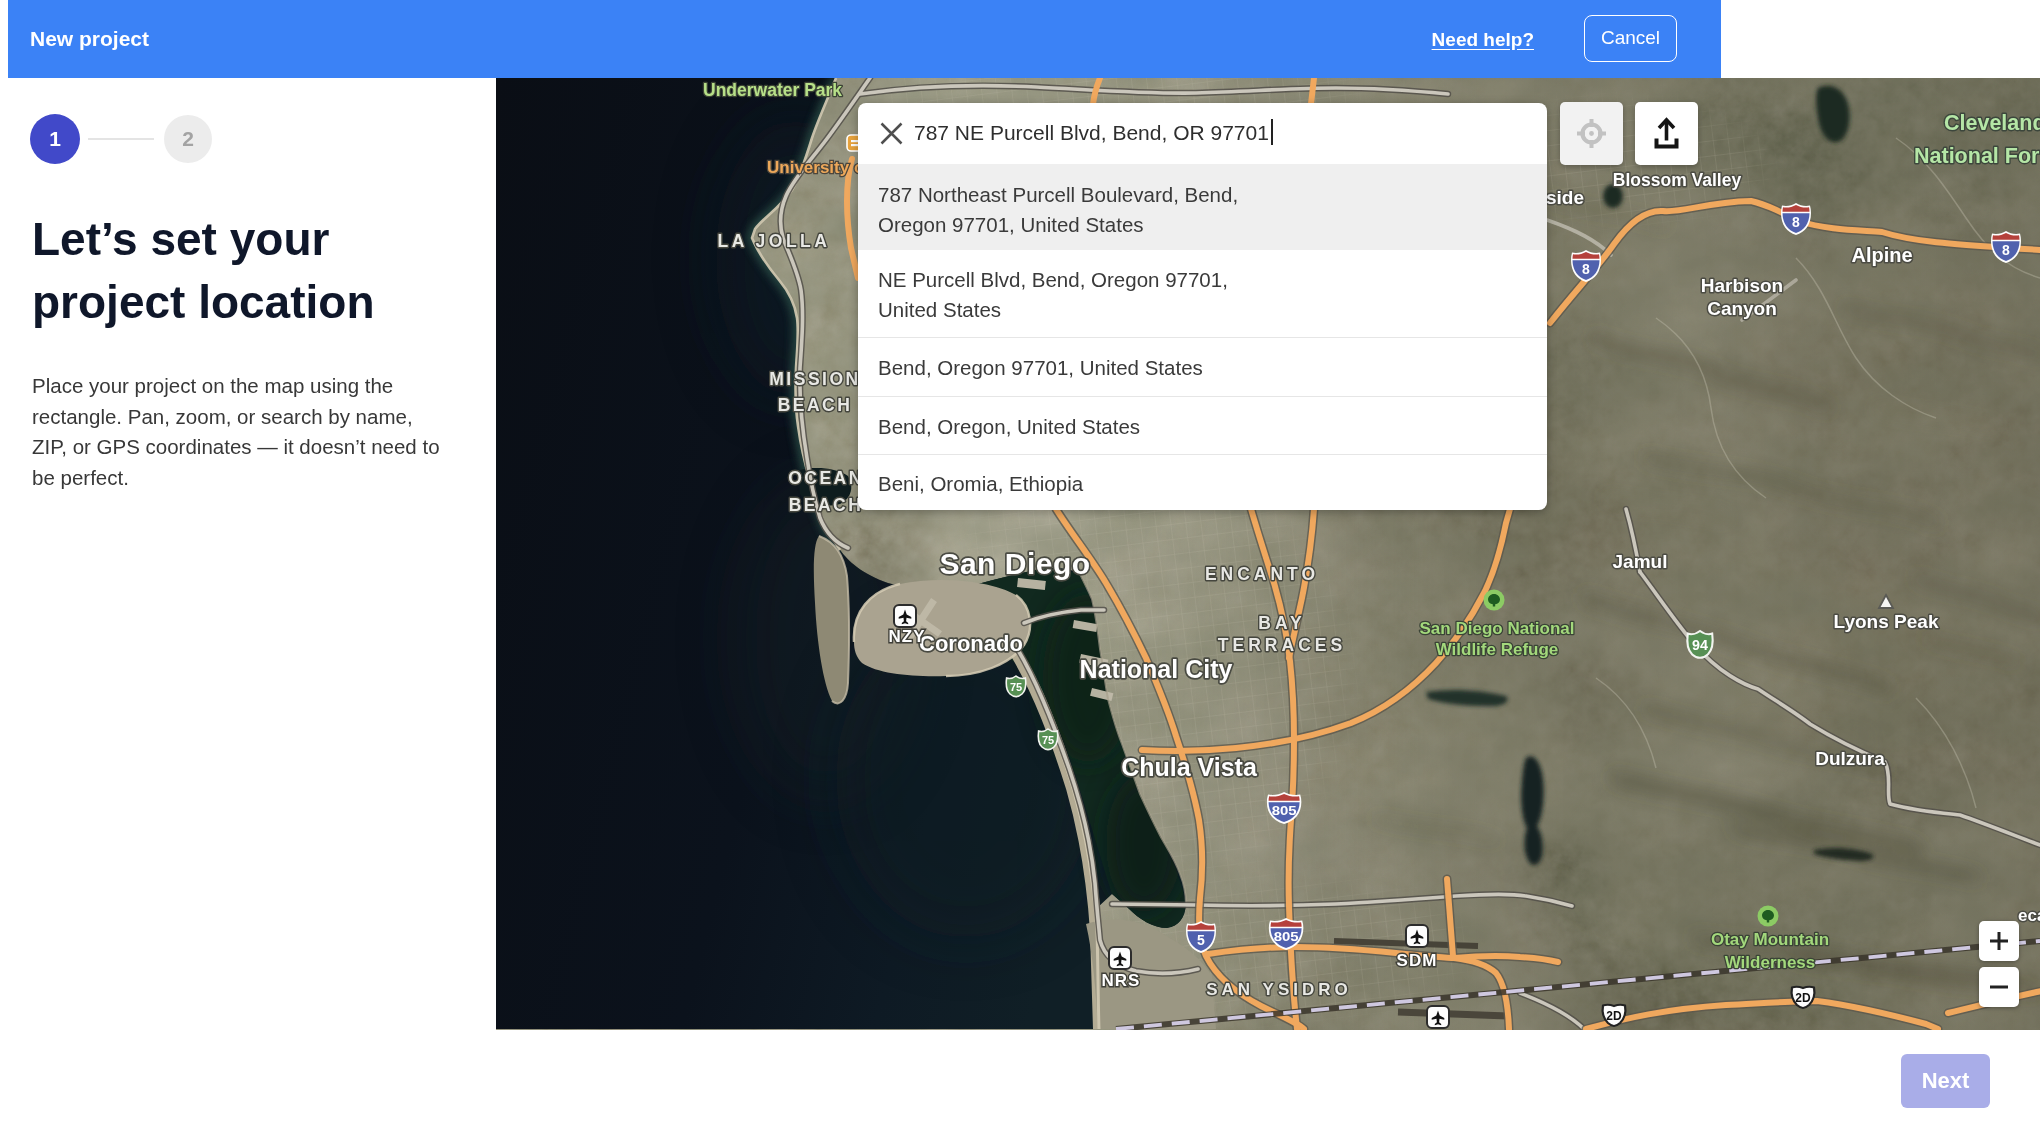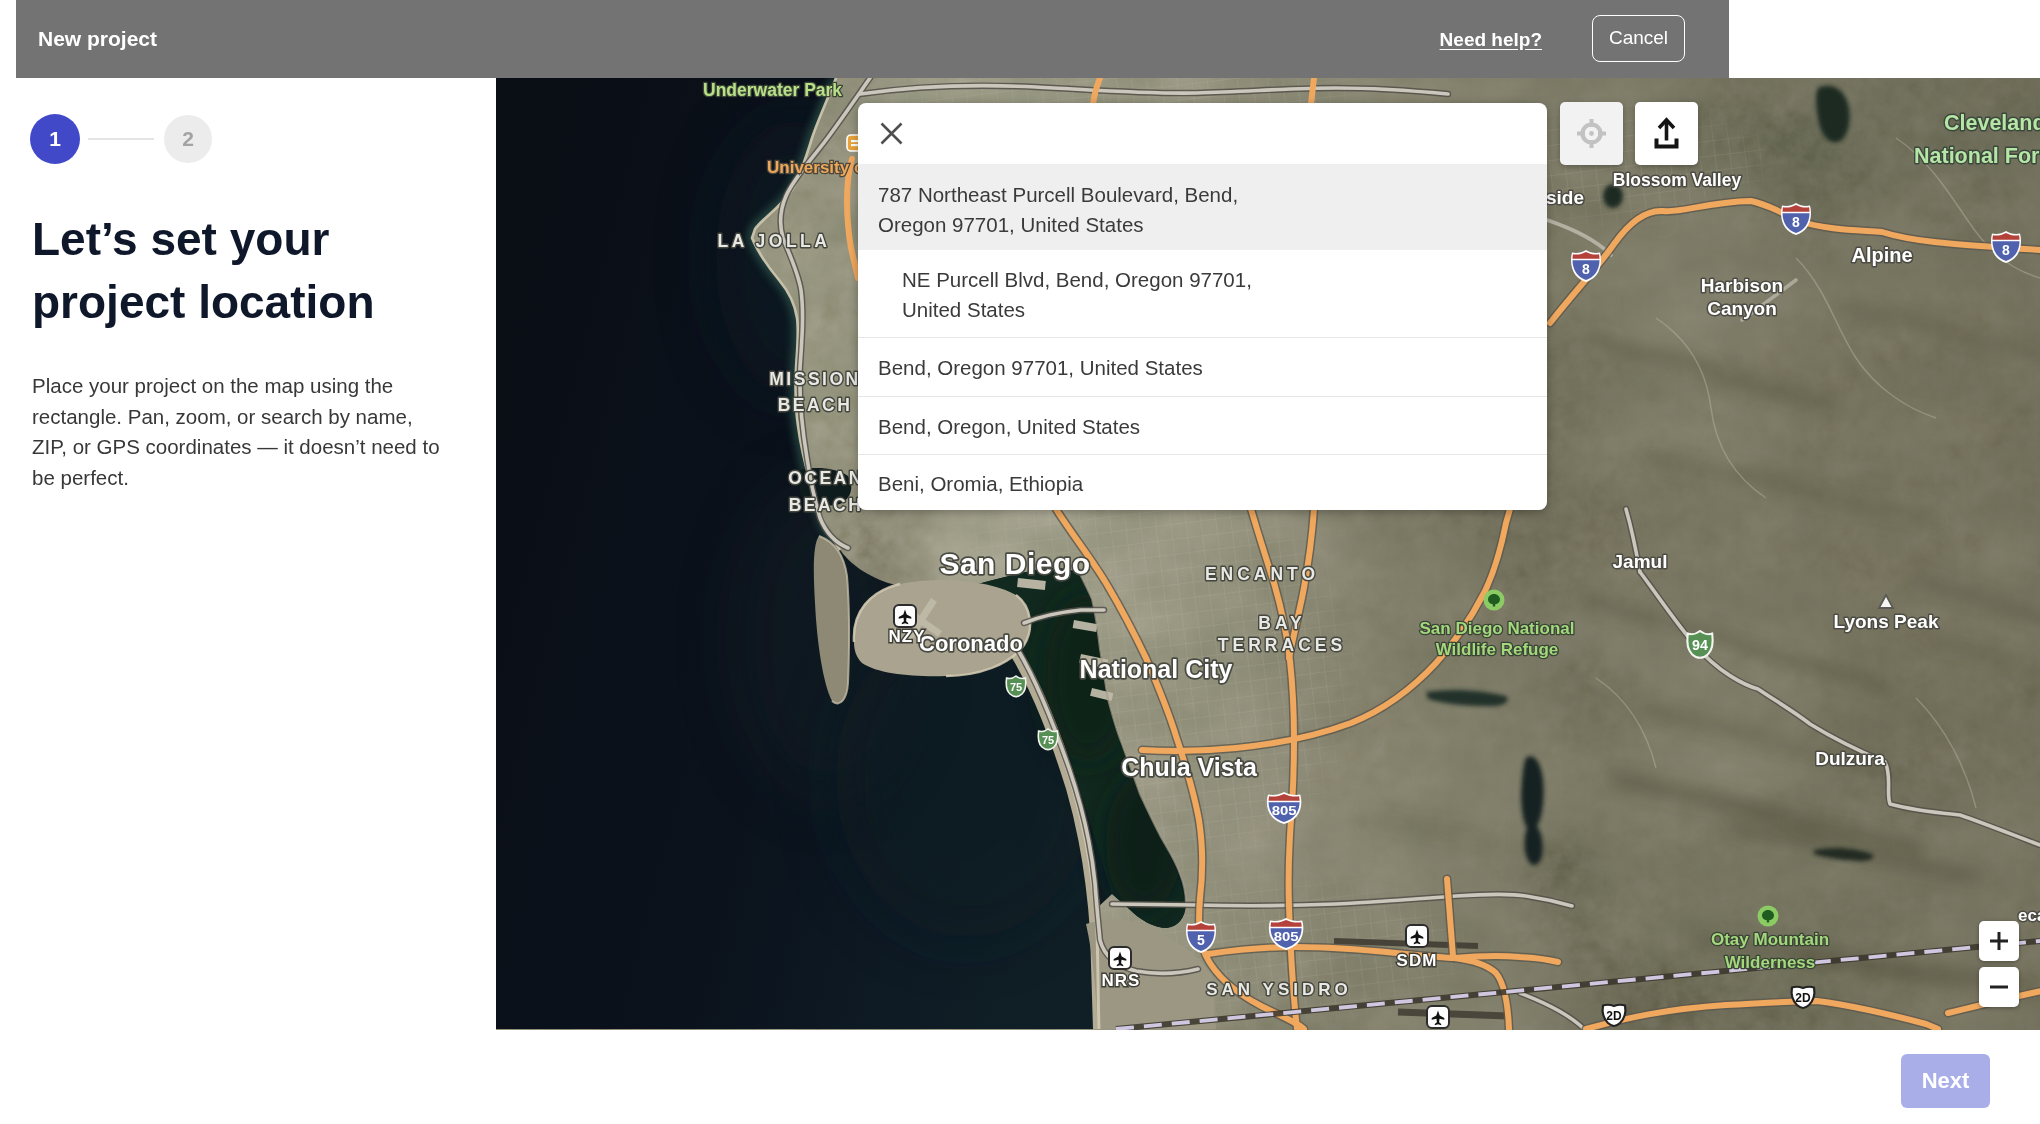--- a/index.html
+++ b/index.html
@@ -1,18 +1,18 @@
 <!DOCTYPE html>
 <html><head>
 <meta charset="utf-8">
 <style>
   * { margin:0; padding:0; box-sizing:border-box; }
   html,body { width:2040px; height:1124px; overflow:hidden; background:#fff;
     font-family:"Liberation Sans", sans-serif; }
-  .topbar { position:absolute; left:16px; top:0; width:1713px; height:78px; background:#737373; }
+  .topbar { position:absolute; left:8px; top:0; width:1713px; height:78px; background:#3b82f6; }
   .brand { position:absolute; left:22px; top:27px; color:#fff; font-size:21px; font-weight:700; }
   .needhelp { position:absolute; right:187px; top:29px; color:#fff; font-size:19px; font-weight:700; text-decoration:underline; text-underline-offset:3px; }
   .cancel { position:absolute; right:44px; top:15px; width:93px; height:47px; border:1.5px solid #fff;
     border-radius:8px; color:#fff; font-size:19px; text-align:center; line-height:44px; }
   .leftpanel { position:absolute; left:0; top:78px; width:496px; height:952px; background:#fff; }
   .step1 { position:absolute; left:30px; top:36px; width:50px; height:50px; border-radius:50%;
     background:#4149c9; color:#fff; font-size:21px; font-weight:700; text-align:center; line-height:50px; }
   .stepline { position:absolute; left:88px; top:60px; width:66px; height:2px; background:#e4e4e4; }
   .step2 { position:absolute; left:164px; top:37px; width:48px; height:48px; border-radius:50%;
     background:#ececec; color:#a3a3a3; font-size:21px; font-weight:700; text-align:center; line-height:48px; }
@@ -473,24 +473,25 @@
   </div>
 
   <div class="bottombar">
     <div class="nextbtn">Next</div>
   </div>
 
   <div class="search">
     <svg style="position:absolute;left:22px;top:19px" width="24" height="24" viewBox="0 0 24 24">
       <path d="M1.5 1.5 L21.5 21.5 M21.5 1.5 L1.5 21.5" stroke="#4f4f4f" stroke-width="2.5" fill="none"></path>
     </svg>
+    <div class="inputtext">787 NE Purcell Blvd, Bend, OR 97701<span class="cursor"></span></div>
     <div class="srow" style="top:61px; height:86px; background:#efefef;">
       <div style="padding:16px 13px 0 20px;">787 Northeast Purcell Boulevard, Bend,<br>Oregon 97701, United States</div>
     </div>
-    <div class="srow" style="top:147px; height:88px; border-bottom:1px solid #e6e6e6;padding-left:24px;">
+    <div class="srow" style="top:147px; height:88px; border-bottom:1px solid #e6e6e6;">
       <div style="padding:15px 0 0 20px;">NE Purcell Blvd, Bend, Oregon 97701,<br>United States</div>
     </div>
     <div class="srow" style="top:235px; height:59px; border-bottom:1px solid #e6e6e6;">
       <div style="padding:15px 4px 0 20px;">Bend, Oregon 97701, United States</div>
     </div>
     <div class="srow" style="top:294px; height:58px; border-bottom:1px solid #e6e6e6;">
       <div style="padding:15px 0 0 20px;">Bend, Oregon, United States</div>
     </div>
     <div class="srow" style="top:352px; height:55px;">
       <div style="padding:14px 0 0 20px;">Beni, Oromia, Ethiopia</div>

